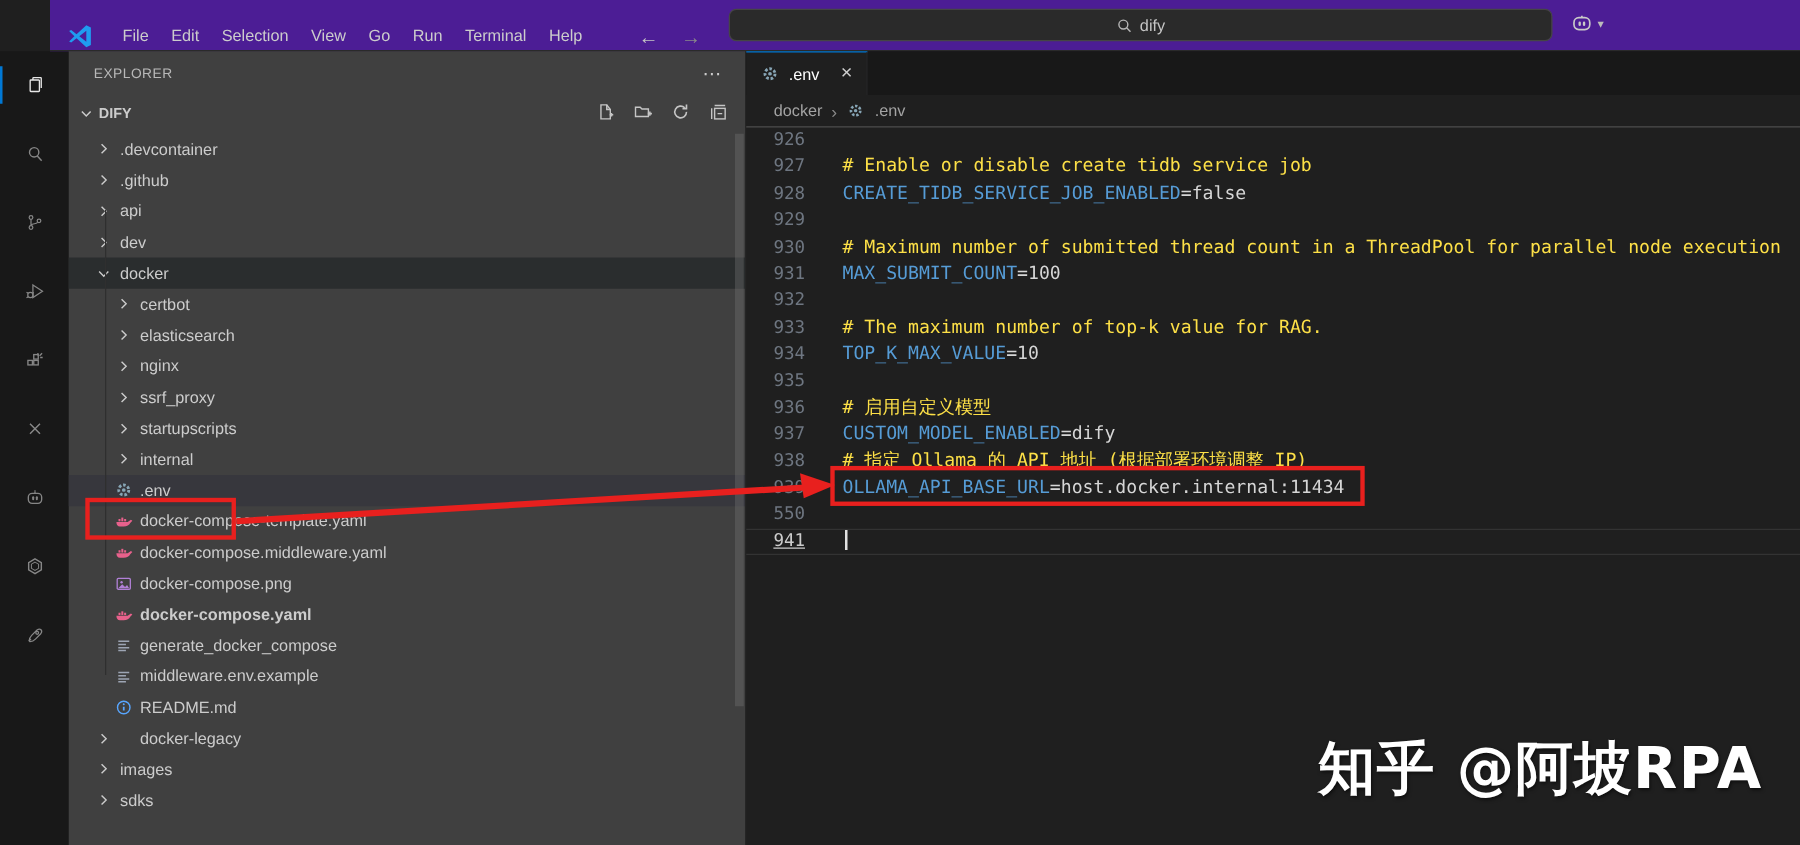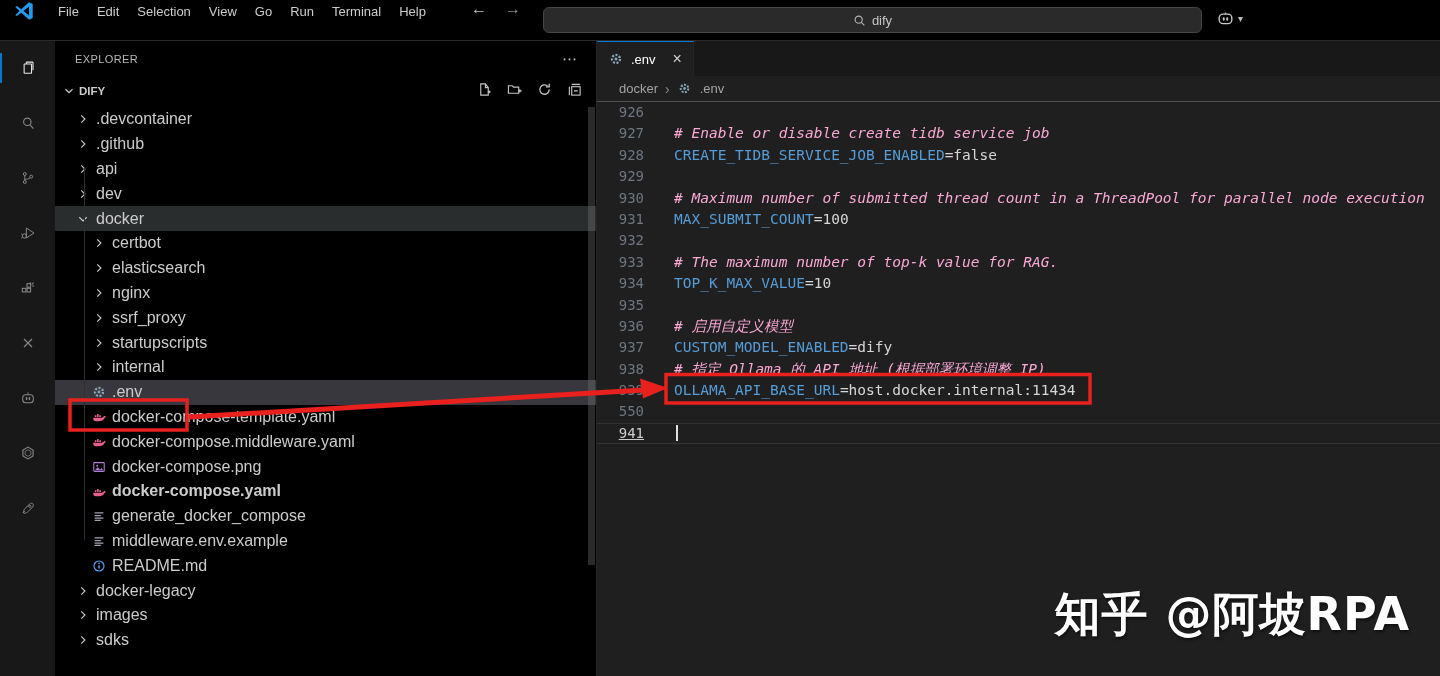--- a/index.html
+++ b/index.html
@@ -1,21 +1,21 @@
 <!DOCTYPE html>
 <html><head>
 <meta charset="utf-8">
 <style>
   html,body{margin:0;padding:0;background:#1f1f1f;width:1440px;height:676px;overflow:hidden;
     font-family:"Liberation Sans", sans-serif;-webkit-font-smoothing:antialiased;}
   .app{position:relative;width:1440px;height:676px;background:#1f1f1f;}
 
   
-  .titlebar{position:relative;height:40px;background:#000000;border-bottom:1px solid #2a2a2a;
-    display:flex;align-items:flex-start;color:#cccccc;font-size:13px;}
+  .titlebar{position:relative;height:40px;background:#4c1d95;border-bottom:1px solid #2a2a2a;
+    display:flex;align-items:flex-end;color:#cccccc;font-size:13px;margin-left:40px;}
   .vscode-logo{width:22px;height:22px;margin:0 14px 0 13px;flex:none;}
   .menubar{display:flex;align-items:center;}
   .menu{padding:4px 9px;border-radius:5px;cursor:default;}
   .navarrows{display:flex;gap:18px;margin-left:36px;font-size:16px;color:#c5c5c5;}
   .navarrows .fwd{color:#8a8a8a;}
   .searchbox{position:absolute;left:543px;top:7px;width:657px;height:24px;background:#2a2a2a;
     border:1px solid #454545;border-radius:6px;display:flex;align-items:center;justify-content:center;
     gap:6px;color:#c5c5c5;font-size:13px;}
   .copilot{position:absolute;left:1216px;top:9px;display:flex;align-items:center;gap:3px;color:#c9c9c9;}
   .copilot .chev{font-size:10px;color:#bbb;}
@@ -24,29 +24,29 @@
   .main{display:flex;height:636px;}
   .activitybar{width:55px;background:#181818;flex:none;display:flex;flex-direction:column;
     align-items:center;padding-top:10px;gap:21px;}
   .abtn{position:relative;width:55px;height:34px;display:flex;align-items:center;justify-content:center;
     color:#868686;}
   .abtn svg{width:26px;height:26px;}
   .abtn.act{color:#e7e7e7;}
   .abtn.act::before{content:"";position:absolute;left:0;top:2px;bottom:2px;width:2px;background:#0078d4;}
 
   
-  .sidebar{width:541px;flex:none;background:#000000;position:relative;color:#cccccc;border-right:1px solid #252525;}
+  .sidebar{width:541px;flex:none;background:#404040;position:relative;color:#cccccc;border-right:1px solid #252525;}
   .side-head{height:36px;display:flex;align-items:center;justify-content:space-between;padding:0 18px 0 20px;}
   .side-head .t{font-size:11px;letter-spacing:.4px;color:#b8b8b8;}
   .dots{color:#cccccc;font-size:15px;letter-spacing:1px;}
   .section-row{height:27px;display:flex;align-items:center;padding:0 14px 0 6px;font-size:11.5px;font-weight:bold;}
   .section-row .name{margin-left:2px;}
   .section-actions{margin-left:auto;display:flex;gap:14px;color:#c5c5c5;}
   .section-actions svg{width:15px;height:15px;}
-  .tree{position:relative;padding-top:3px;font-size:16px;}
+  .tree{position:relative;padding-top:3px;font-size:13px;}
   .trow{height:24.8px;display:flex;align-items:center;cursor:pointer;white-space:nowrap;}
   .trow.hl{background:#2a2d2e;}
   .trow.sel{background:#37373d;}
   .ic{display:inline-flex;align-items:center;justify-content:center;width:16px;height:16px;flex:none;}
   .ic.tw{margin-right:5px;color:#cccccc;}
   .tlabel{color:#cccccc;}
   .indent-guide{position:absolute;left:29px;top:127px;width:1px;height:372px;background:#2f2f2f;}
   .side-scroll{position:absolute;right:1px;top:66px;width:7px;height:458px;background:rgba(120,120,120,.35);}
 
   
@@ -57,21 +57,21 @@
   .tab .close{margin-left:10px;color:#cfcfcf;font-size:16px;line-height:1;cursor:pointer;}
   .breadcrumb{height:25px;display:flex;align-items:center;gap:7px;padding-left:22px;color:#a3a3a3;
     font-size:13px;border-bottom:1px solid #4d4d4d;background:#1f1f1f;}
   .breadcrumb .sep{color:#8a8a8a;font-size:14px;}
   .code{position:relative;font-family:"DejaVu Sans Mono","Liberation Mono",monospace;font-size:14.5px;}
   .cline{display:flex;height:21.4px;line-height:21.4px;white-space:pre;box-sizing:border-box;}
   .cline.current{border-top:1px solid #333333;border-bottom:1px solid #333333;line-height:19.4px;}
   .gutter{width:47px;flex:none;text-align:right;color:#6e7681;font-size:14px;}
   .cline.current .gutter{color:#cccccc;text-decoration:underline;}
   .ltext{margin-left:30px;color:#cccccc;}
-  .tc{color:#f9a8d4;font-style:italic;}
+  .tc{color:#fde047;}
   .tk{color:#569cd6;}
   .tp{color:#d6d6d6;}
   .cursor{display:inline-block;width:1.5px;height:16px;background:#e0e0e0;vertical-align:-3px;margin-left:2px;}
 
   
   .overlay{position:absolute;left:0;top:0;width:1440px;height:676px;z-index:50;pointer-events:none;}
   .ann{fill:none;stroke:#e8201e;stroke-width:3.5px;}
   .annl{stroke:#e8201e;stroke-width:5px;}
   .watermark{position:absolute;right:30px;top:584px;z-index:40;color:#ffffff;font-size:46px;font-weight:600;
     letter-spacing:1px;text-shadow:1px 2px 3px rgba(0,0,0,.55);font-family:"DejaVu Sans",sans-serif;}
@@ -405,21 +405,21 @@
           <div class="trow" style="padding-left: 36px;">
             <span class="ic tw">
               <svg viewBox="0 0 16 16" width="14" height="14">
                 <circle cx="8" cy="8" r="5.7" fill="none" stroke="#58a6ff" stroke-width="1.3"></circle>
                 <path d="M8 7.2v3.6" stroke="#58a6ff" stroke-width="1.6"></path>
                 <circle cx="8" cy="5" r=".9" fill="#58a6ff"></circle>
               </svg>
             </span>
             <span class="tlabel">README.md</span>
           </div>
-          <div class="trow" style="padding-left: 20px;">
+          <div class="trow" style="padding-left: 20px; gap: 16px;">
             <span class="ic tw">
               <svg viewBox="0 0 16 16" width="14" height="14">
                 <path d="M6 3.8l4.2 4.2L6 12.2" fill="none" stroke="currentColor" stroke-width="1.3"></path>
               </svg>
             </span>
             <span class="tlabel">docker-legacy</span>
           </div>
           <div class="trow" style="padding-left: 20px;">
             <span class="ic tw">
               <svg viewBox="0 0 16 16" width="14" height="14">

